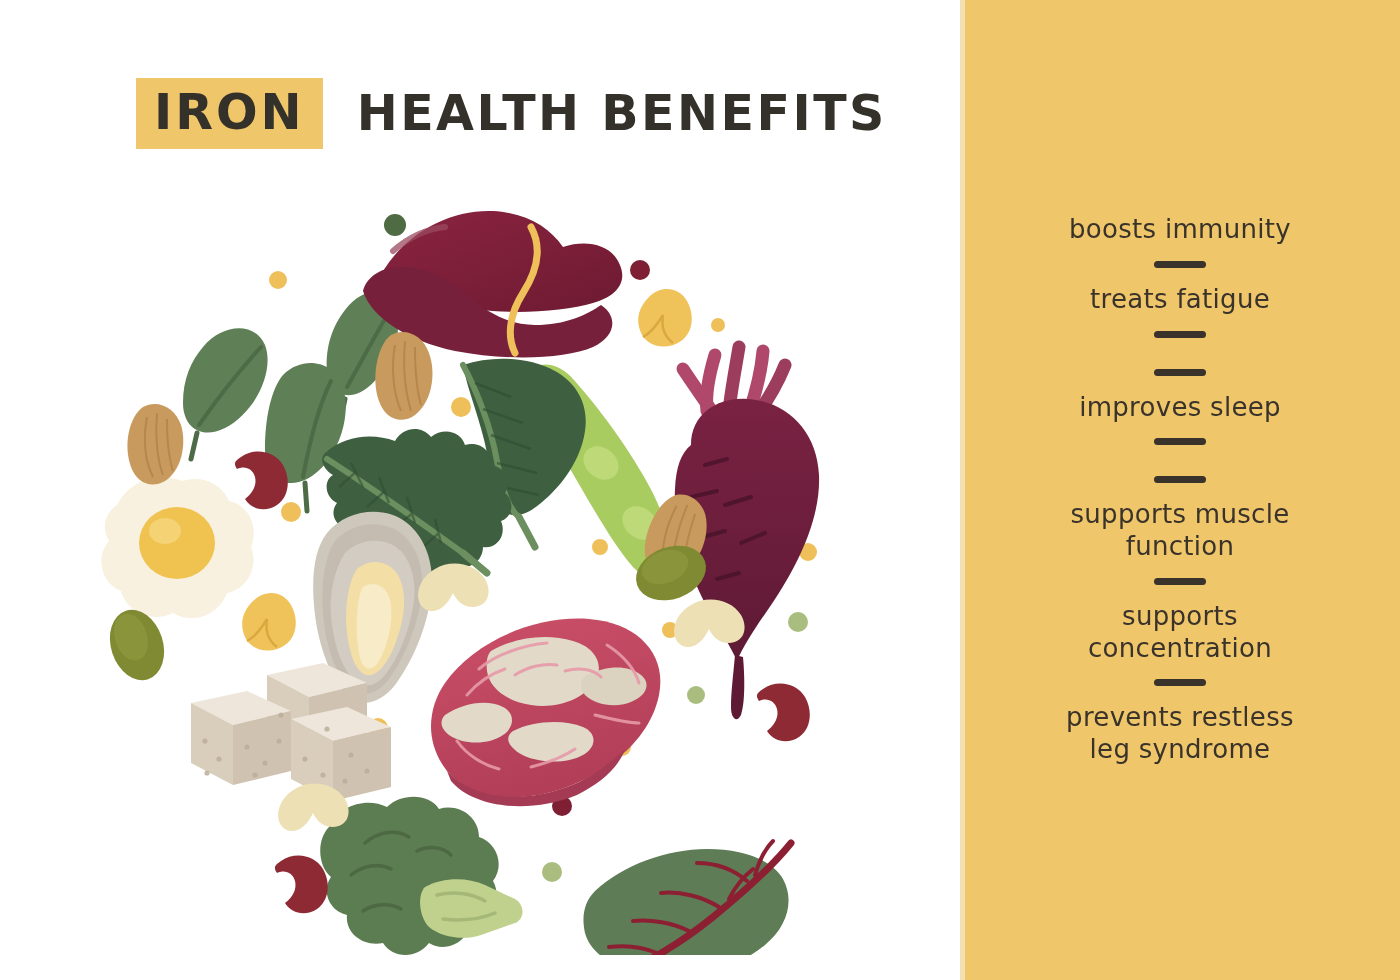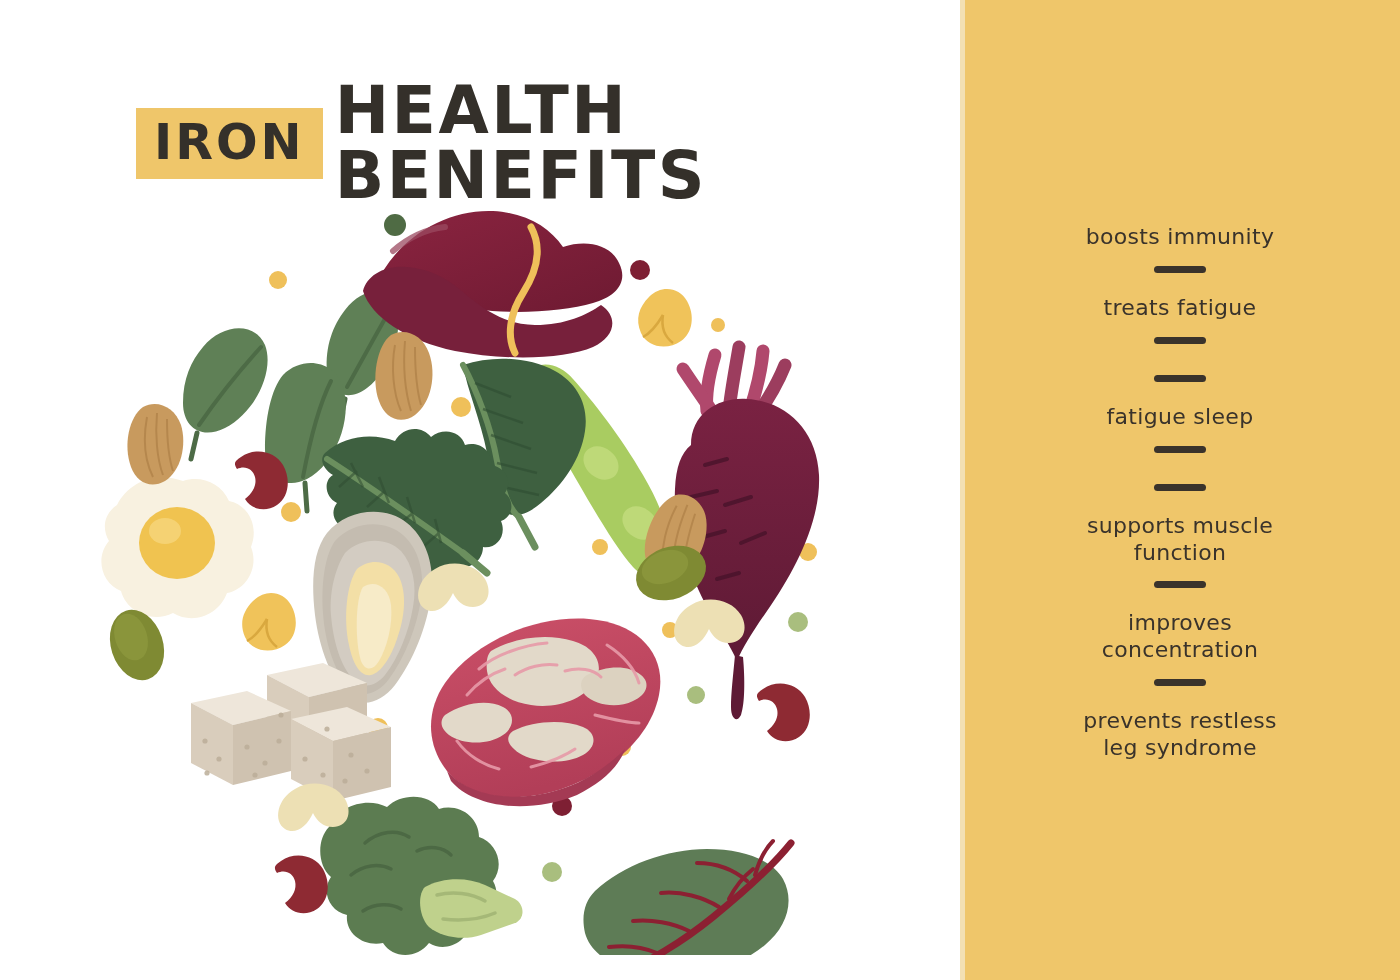--- a/index.html
+++ b/index.html
@@ -9,59 +9,58 @@
     background:#FFFFFF;
     overflow:hidden;
   }
   #poster { position:relative; width:1400px; height:980px; background:#FFFFFF; }
 
   
   #left-panel { position:absolute; left:0; top:0; width:960px; height:980px; background:#FFFFFF; }
 
   #title-row {
     position:absolute; left:136px; top:78px;
-    display:flex; align-items:center; gap:12px;
+    display:flex; align-items:center; gap:34px;
   }
   #iron-badge {
     background:#EFC66A;
     padding:10px 18px 12px 18px;
     display:flex; align-items:center; justify-content:center;
   }
   #iron-badge span {
     font-size:49px; font-weight:700; color:#34302A;
     letter-spacing:3px; line-height:1;
     font-family:"DejaVu Sans","Liberation Sans",sans-serif;
   }
   #title-rest {
-    font-size:65px; font-weight:700; color:#34302A;
+    font-size:49px; font-weight:700; color:#34302A;
     letter-spacing:2.5px; line-height:1;
     font-family:"DejaVu Sans","Liberation Sans",sans-serif;
   }
 
   #food-circle { position:absolute; left:95px; top:175px; width:790px; height:780px; }
   #food-circle svg { display:block; width:790px; height:780px; }
 
   
   #benefits-panel {
     position:absolute; left:960px; top:0; width:440px; height:980px;
     background:#EFC66A;
     display:flex; flex-direction:column; align-items:center; justify-content:center;
     padding:14px 26px;
   }
   #benefits-panel::before{
     content:""; position:absolute; left:0; top:0; width:5px; height:100%;
     background:#F3E0B2;
   }
   .benefit-item {
     width:100%; text-align:center;
-    font-size:22px; line-height:1.22; color:#3A332B;
+    font-size:26px; line-height:1.22; color:#3A332B;
     font-family:"DejaVu Sans","Liberation Sans",sans-serif;
     letter-spacing:0.3px;
     white-space:pre-line;
-    margin-top:6px;
   }
   .benefit-sep {
     width:52px; height:7px; border-radius:4px; background:#3A332B;
     margin:15px 0 16px 0; flex:none;
   }
 </style>
 </head>
 <body>
 
 <div id="poster">
@@ -332,26 +331,26 @@
       </svg>
     </div>
   </div>
 
   <div id="benefits-panel">
     <div class="benefit-item">boosts immunity</div>
     <div class="benefit-sep"></div>
     <div class="benefit-item">treats fatigue</div>
     <div class="benefit-sep"></div>
     <div class="benefit-sep"></div>
-    <div class="benefit-item">fatigue sleep</div>
+    <div class="benefit-item">improves sleep</div>
     <div class="benefit-sep"></div>
     <div class="benefit-sep"></div>
     <div class="benefit-item">supports muscle
 function</div>
     <div class="benefit-sep"></div>
-    <div class="benefit-item">improves
+    <div class="benefit-item">supports
 concentration</div>
     <div class="benefit-sep"></div>
     <div class="benefit-item">prevents restless
 leg syndrome</div>
   </div>
 
 </div>
 
 </body></html>

